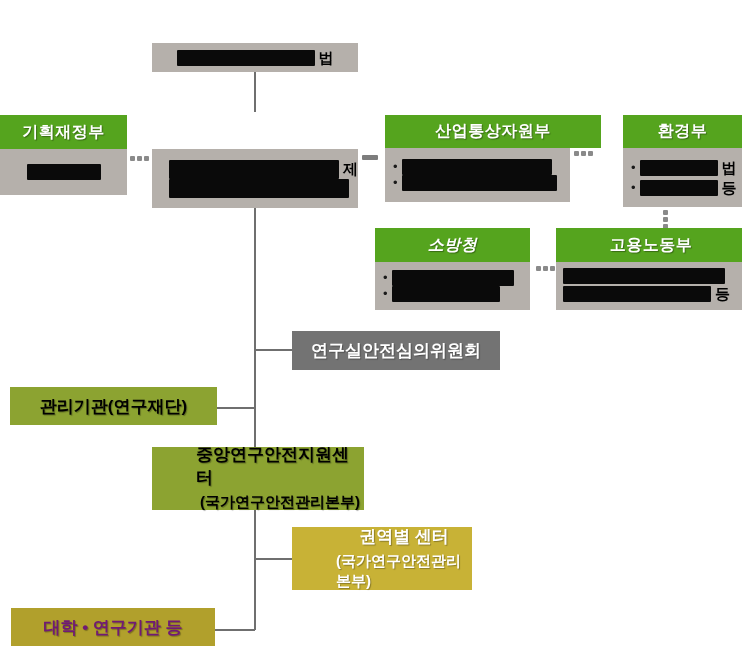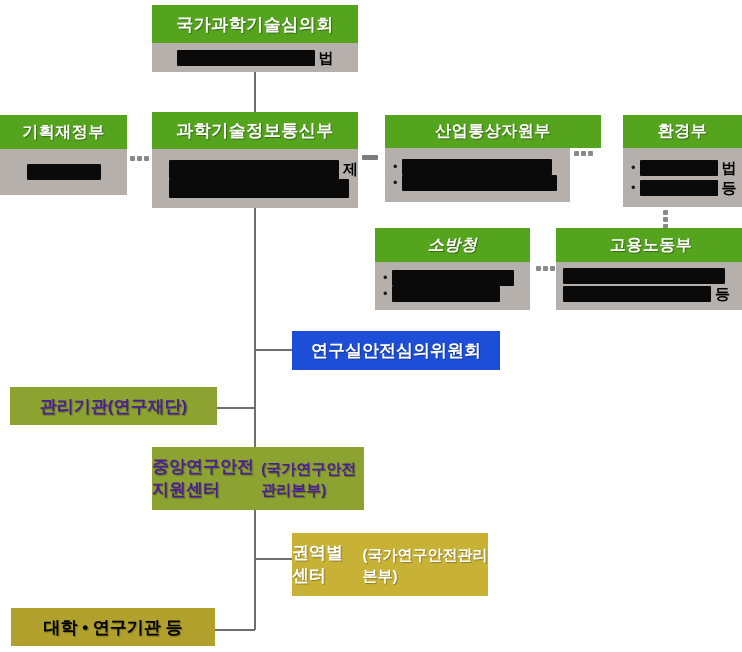--- a/index.html
+++ b/index.html
@@ -12,39 +12,36 @@
     background:#55a41e;color:#ffffff;font-weight:bold;font-size:17px;
     text-shadow:1px 1px 1px rgba(0,0,0,0.35);letter-spacing:0.5px;
   }
   .hdr.small{font-size:16px;}
   .graybox{background:#b5b0ab;color:#111;flex-direction:column;align-items:stretch;justify-content:center;}
   .lawline{display:flex;align-items:center;gap:4px;line-height:20px;}
   .lawline .bullet{color:#1a1a1a;font-size:13px;line-height:16px;}
   .bar{display:inline-block;background:#0a0a0a;height:16px;border-radius:1px;}
   .bar.tall{height:19px;}
   .suffix{color:#000;font-weight:bold;font-size:15px;white-space:nowrap;}
-  .olive{background:#8ca331;color:#4c1d95;font-weight:bold;font-size:17px;text-shadow:1px 1px 1px rgba(0,0,0,0.3);}
-  .green2{background:#1d4ed8;color:#fff;font-weight:bold;font-size:17px;text-shadow:1px 1px 1px rgba(0,0,0,0.3);}
+  .olive{background:#8ca331;color:#000000;font-weight:bold;font-size:17px;text-shadow:1px 1px 1px rgba(0,0,0,0.3);}
+  .green2{background:#737373;color:#fff;font-weight:bold;font-size:17px;text-shadow:1px 1px 1px rgba(0,0,0,0.3);}
   .gold{background:#c8b236;color:#fff;font-weight:bold;text-shadow:1px 1px 1px rgba(0,0,0,0.3);}
-  .darkgold{background:#b1a02c;color:#000000;font-weight:bold;font-size:17px;text-shadow:1px 1px 1px rgba(0,0,0,0.3);}
-  .twoline{flex-direction:row;line-height:1.35;}
+  .darkgold{background:#b1a02c;color:#701a75;font-weight:bold;font-size:17px;text-shadow:1px 1px 1px rgba(0,0,0,0.3);}
+  .twoline{flex-direction:column;line-height:1.35;padding-left:44px;}
   .twoline .t1{font-size:17px;}
   .twoline .t2{font-size:15px;font-weight:bold;margin-top:2px;}
   .conn{position:absolute;background:#6f6f6f;}
   .dot{position:absolute;width:5px;height:5px;background:#8a8a8a;border-radius:1px;}
   .dash{position:absolute;background:#7d7d7d;border-radius:1px;}
 </style>
 </head>
 <body>
 
 <div id="stage">
 
-  <div class="box hdr" style="left:152px;top:5px;width:206px;height:38px;">
-    <span>국가과학기술심의회</span>
-  </div>
   <div class="box graybox" style="left:152px;top:43px;width:206px;height:29px;">
     <div class="lawline" style="justify-content:center;">
       <span class="bar" style="width:138px;"></span>
       <span class="suffix">법</span>
     </div>
   </div>
 
   <div class="conn" style="left:254px;top:72px;width:2px;height:40px;"></div>
 
   <div class="box hdr small" style="left:0px;top:115px;width:127px;height:34px;">
@@ -53,23 +50,20 @@
   <div class="box graybox" style="left:0px;top:149px;width:127px;height:46px;">
     <div class="lawline" style="justify-content:center;">
       <span class="bar" style="width:74px;"></span>
     </div>
   </div>
 
   <div class="dot" style="left:130px;top:156px;"></div>
   <div class="dot" style="left:137px;top:156px;"></div>
   <div class="dot" style="left:144px;top:156px;"></div>
 
-  <div class="box hdr" style="left:152px;top:112px;width:206px;height:37px;">
-    <span>과학기술정보통신부</span>
-  </div>
   <div class="box graybox" style="left:152px;top:149px;width:206px;height:59px;padding:4px 0 4px 17px;">
     <div class="lawline">
       <span class="bar tall" style="width:172px;"></span>
       <span class="suffix">제</span>
     </div>
     <div class="lawline">
       <span class="bar tall" style="width:180px;"></span>
     </div>
   </div>
 
@@ -157,21 +151,21 @@
   </div>
 
   <div class="box olive twoline" style="left:152px;top:447px;width:212px;height:63px;">
     <span class="t1">중앙연구안전지원센터</span>
     <span class="t2">(국가연구안전관리본부)</span>
   </div>
 
   <div class="conn" style="left:254px;top:510px;width:2px;height:120px;"></div>
 
   <div class="conn" style="left:255px;top:558px;width:37px;height:2px;"></div>
-  <div class="box gold twoline" style="left:292px;top:527px;width:196px;height:63px;margin-top:6px;">
+  <div class="box gold twoline" style="left:292px;top:527px;width:180px;height:63px;">
     <span class="t1">권역별 센터</span>
     <span class="t2">(국가연구안전관리본부)</span>
   </div>
 
   <div class="conn" style="left:215px;top:629px;width:40px;height:2px;"></div>
   <div class="box darkgold" style="left:11px;top:608px;width:204px;height:38px;">
     <span>대학 • 연구기관 등</span>
   </div>
 
 </div>

